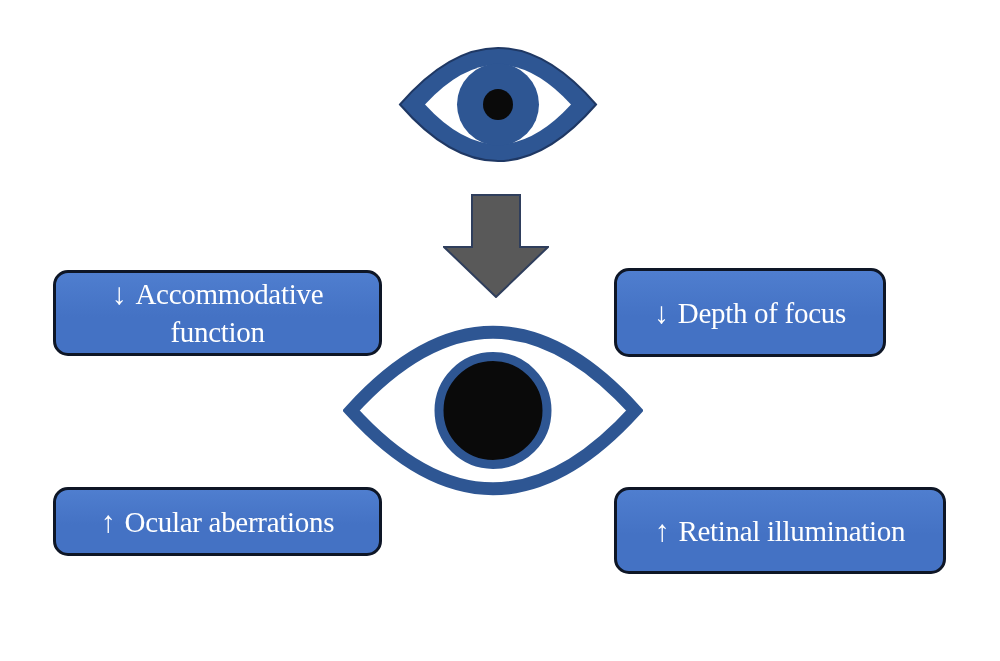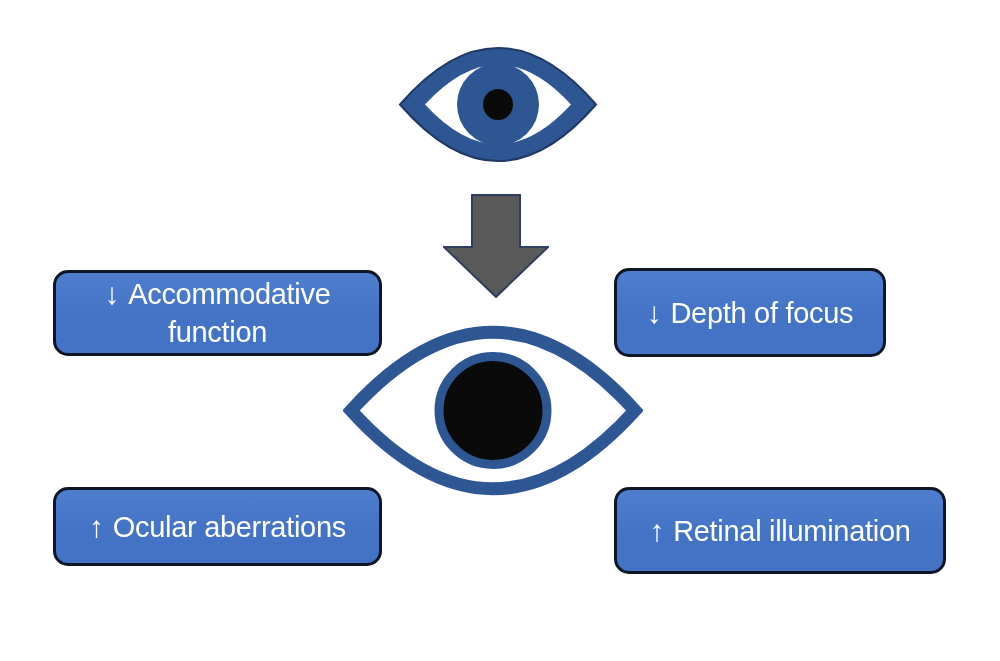--- a/index.html
+++ b/index.html
@@ -5,21 +5,21 @@
   html, body {
     margin: 0;
     padding: 0;
     background: #ffffff;
   }
   .canvas {
     position: relative;
     width: 1000px;
     height: 661px;
     background: var(--background, #ffffff);
-    font-family: Liberation Sans, sans-serif;
+    font-family: Liberation Serif, serif;
     overflow: hidden;
   }
   .abs { position: absolute; }
 
   
   .label-box {
     position: absolute;
     display: flex;
     align-items: center;
     justify-content: center;
@@ -34,21 +34,21 @@
     box-sizing: border-box;
     letter-spacing: -0.3px;
   }
   .label-box .glyph {
     font-size: 30px;
     margin-right: 9px;
     font-weight: 400;
   }
   .box-tl { left: 53px;  top: 270px; width: 329px; height: 86px; }
   .box-tr { left: 614px; top: 268px; width: 272px; height: 89px; }
-  .box-bl { left: 53px;  top: 487px; width: 329px; height: 79px; }
+  .box-bl { left: 53px;  top: 487px; width: 329px; height: 69px; }
   .box-br { left: 614px; top: 487px; width: 332px; height: 87px; }
 
   .top-eye    { left: 398px; top: 46px;  width: 200px; height: 117px; }
   .down-arrow { left: 443px; top: 194px; width: 106px; height: 104px; }
   .bottom-eye { left: 343px; top: 322px; width: 300px; height: 177px; }
 
   svg { display: block; width: 100%; height: 100%; }
 </style>
 </head>
 <body>

